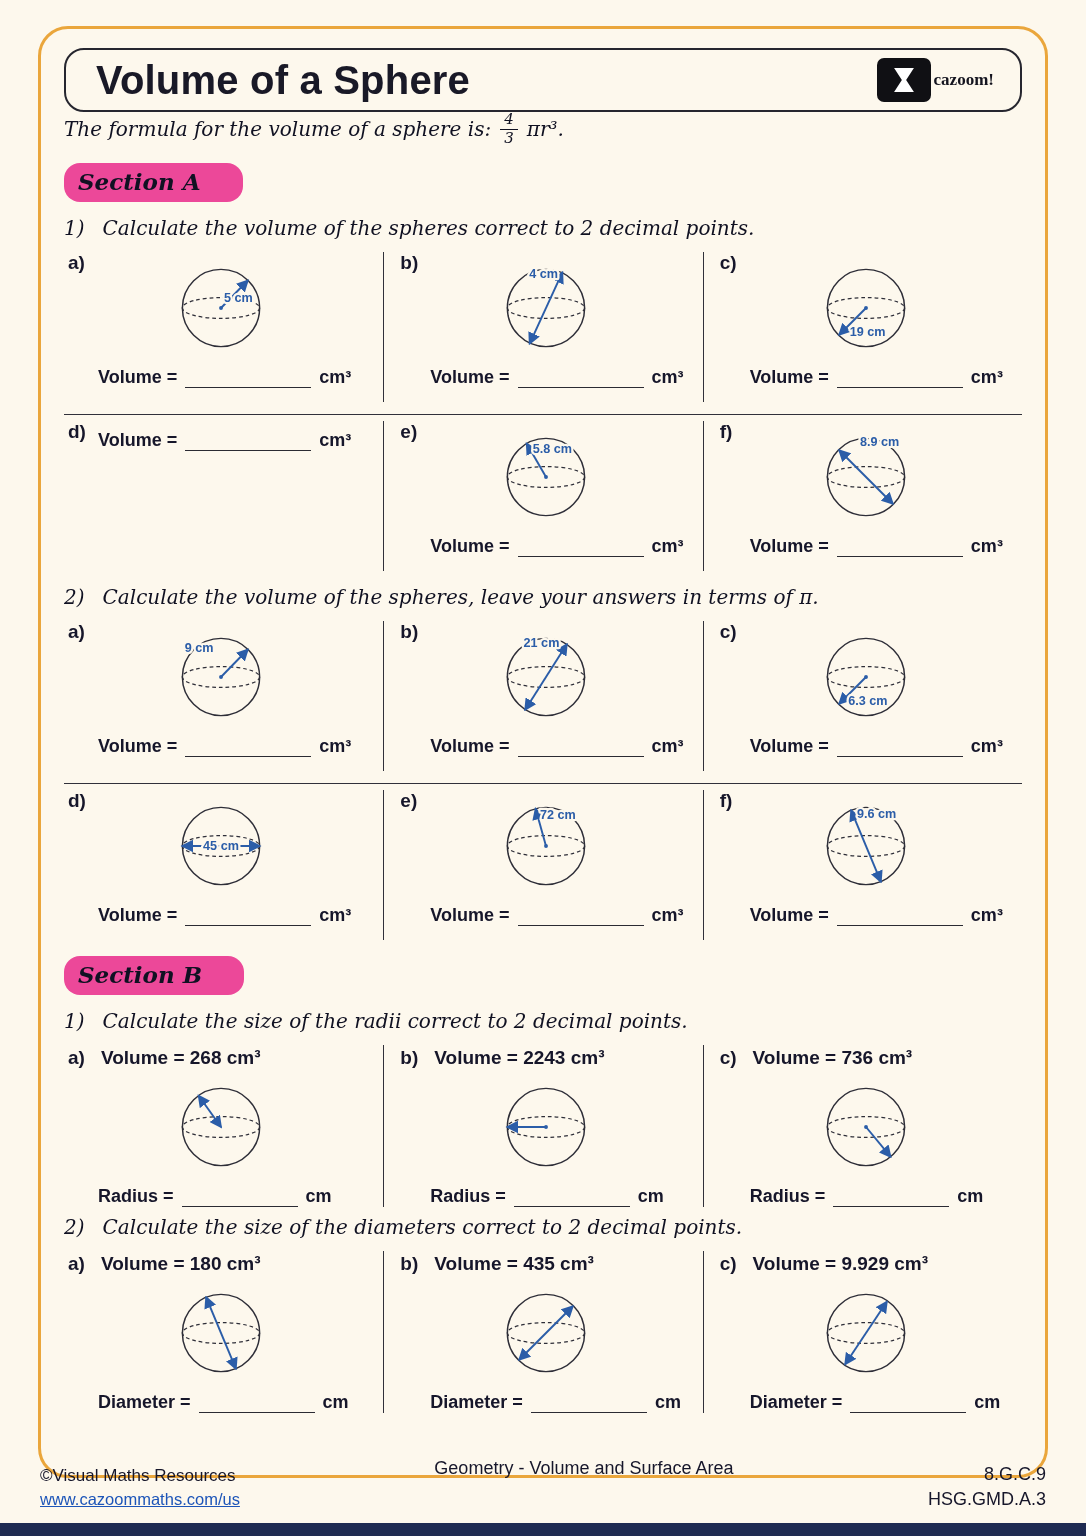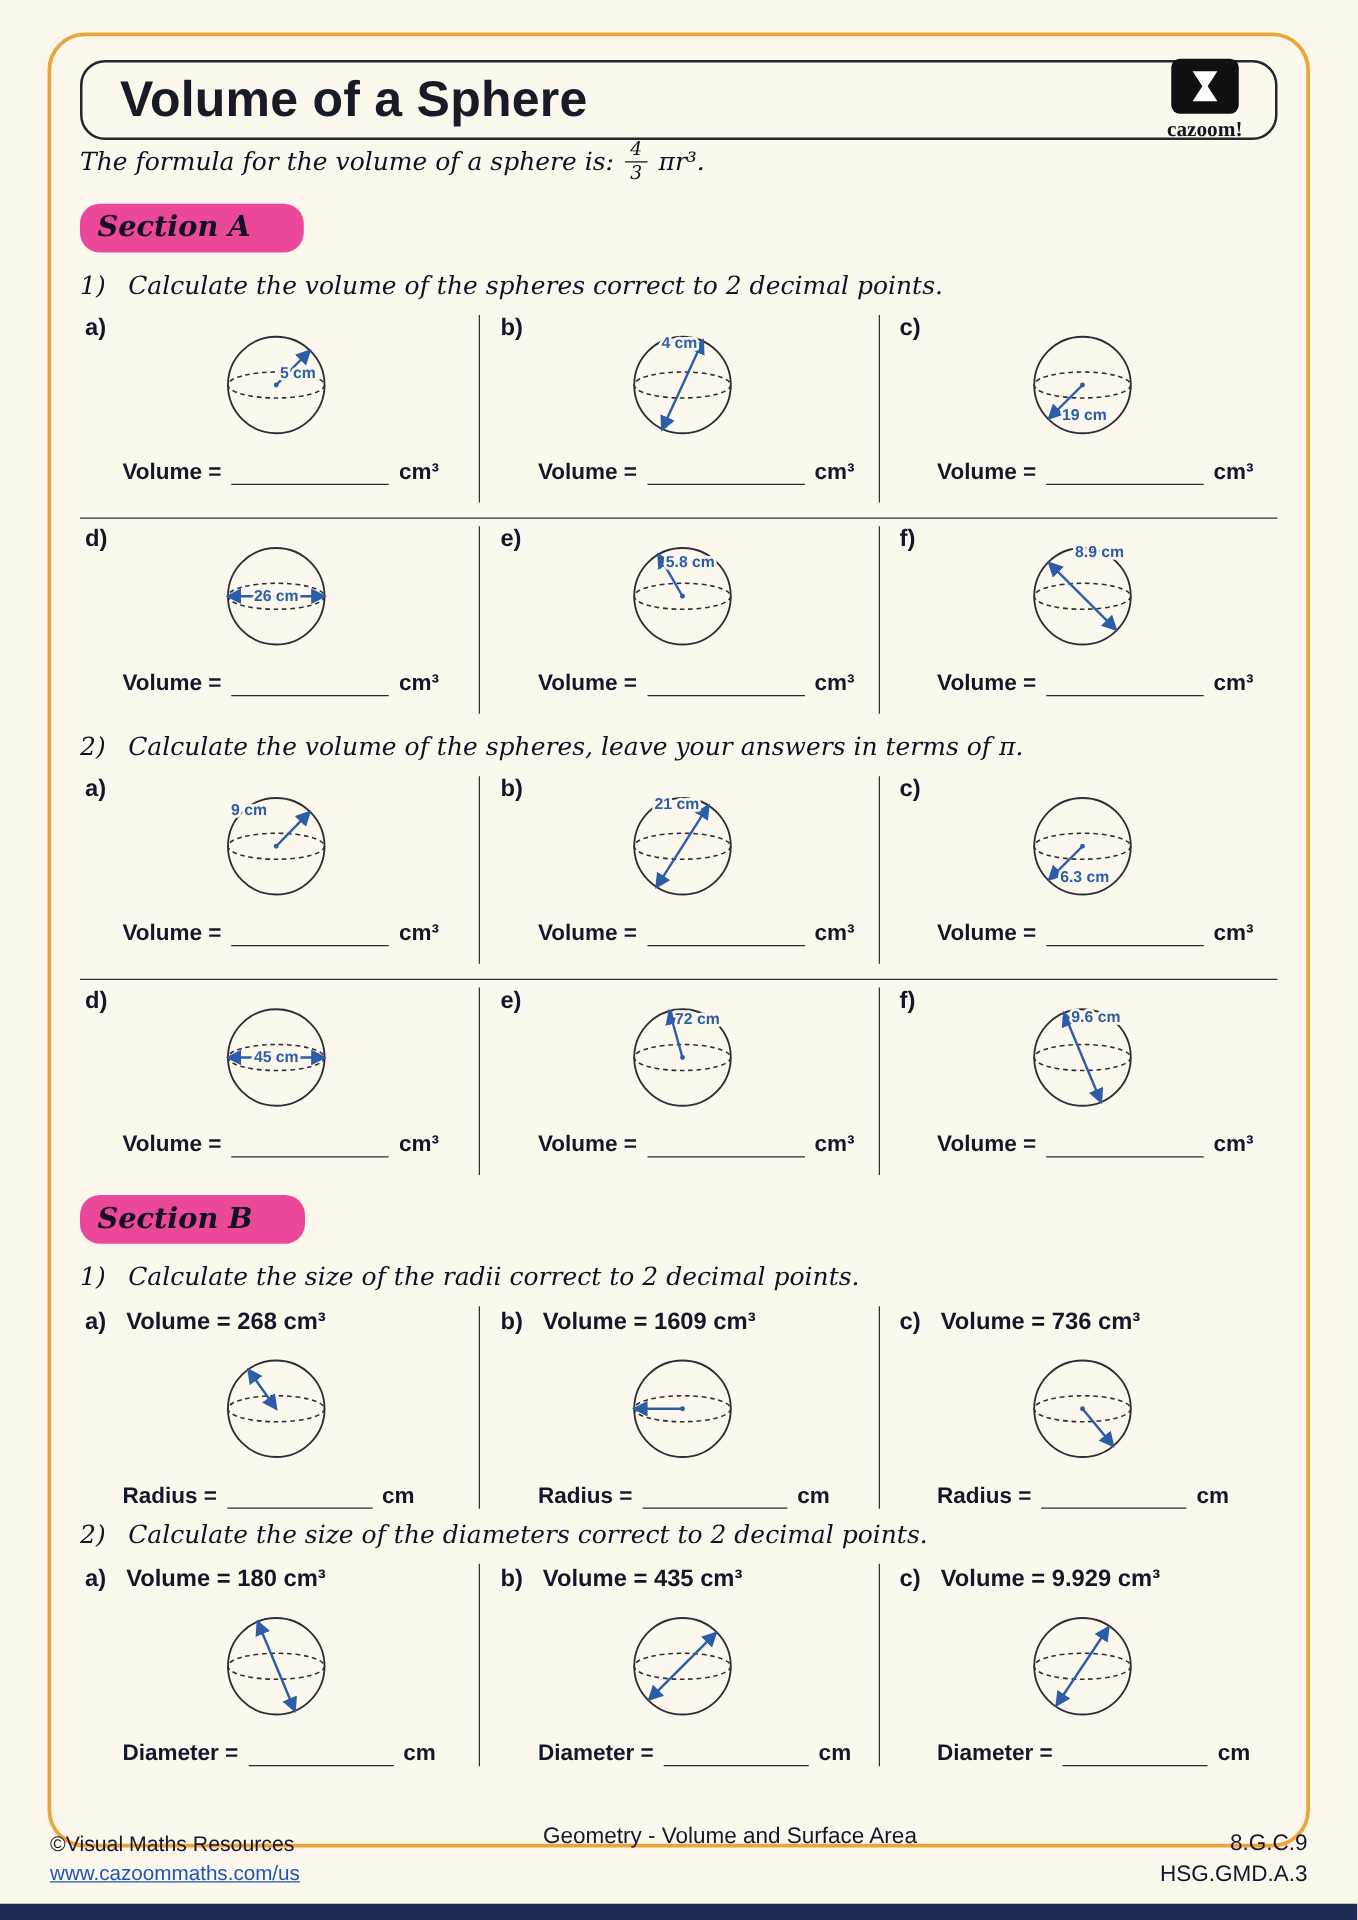--- a/index.html
+++ b/index.html
@@ -9,21 +9,21 @@
 
   .frame{position:absolute;left:38px;top:26px;width:1010px;height:1452px;
          border:3px solid #eaa63c;border-radius:30px;pointer-events:none;}
 
   .content{position:absolute;left:64px;top:48px;width:958px;}
 
   
   .header-box{border:2.5px solid #26262f;border-radius:20px;height:64px;
               display:flex;align-items:center;justify-content:space-between;padding:0 26px 0 30px;}
   .title{font-size:40px;font-weight:bold;color:#191927;letter-spacing:.2px;}
-  .logo{display:flex;flex-direction:column;align-items:center;gap:3px;}
+  .logo{display:flex;align-items:center;gap:3px;}
   .logo-box{width:54px;height:44px;background:#101014;border-radius:7px;
             display:flex;align-items:center;justify-content:center;}
   .brand{font-family:"Liberation Serif",serif;font-weight:bold;font-size:17px;color:#14141f;}
 
   
   .formula-line{font-family:"DejaVu Serif",serif;font-style:italic;
                 font-size:20px;color:#101122;display:flex;align-items:center;gap:9px;}
   .frac{display:inline-flex;flex-direction:column;align-items:center;line-height:1.05;font-size:15px;}
   .frac .num{border-bottom:1.4px solid #101122;padding:0 4px 1px;}
   .frac .den{padding-top:1px;}
@@ -163,28 +163,20 @@
           <span>Volume =</span>
           <span class="blank"></span>
           <span>cm³</span>
         </div>
       </div>
     </div>
 
     <div class="prow">
       <div class="cell">
         <div class="cell-letter">d)</div>
-        <div class="sphere">
-          <svg class="sphsvg" viewBox="0 0 140 140">
-            <circle class="sph" cx="70" cy="70" r="52"></circle>
-            <ellipse class="eq" cx="70" cy="70" rx="52" ry="14"></ellipse>
-            <line class="arr" x1="18" y1="70" x2="122" y2="70" marker-start="url(#ah)" marker-end="url(#ah)"></line>
-            <text class="mlabel" x="70" y="75" text-anchor="middle">26 cm</text>
-          </svg>
-        </div>
         <div class="answer-row">
           <span>Volume =</span>
           <span class="blank"></span>
           <span>cm³</span>
         </div>
       </div>
       <div class="cell">
         <div class="cell-letter">e)</div>
         <div class="sphere">
           <svg class="sphsvg" viewBox="0 0 140 140">
@@ -351,21 +343,21 @@
         </div>
         <div class="answer-row">
           <span>Radius =</span>
           <span class="blank blankB"></span>
           <span>cm</span>
         </div>
       </div>
       <div class="cell cellB">
         <div class="given-row">
           <span>b)</span>
-          <span>Volume = 1609 cm³</span>
+          <span>Volume = 2243 cm³</span>
         </div>
         <div class="sphere">
           <svg class="sphsvg" viewBox="0 0 140 140">
             <circle class="sph" cx="70" cy="70" r="52"></circle>
             <ellipse class="eq" cx="70" cy="70" rx="52" ry="14"></ellipse>
             <line class="arr" x1="70" y1="70" x2="18" y2="70" marker-end="url(#ah)"></line>
             <circle class="dot" cx="70" cy="70" r="2.6"></circle>
           </svg>
         </div>
         <div class="answer-row">

